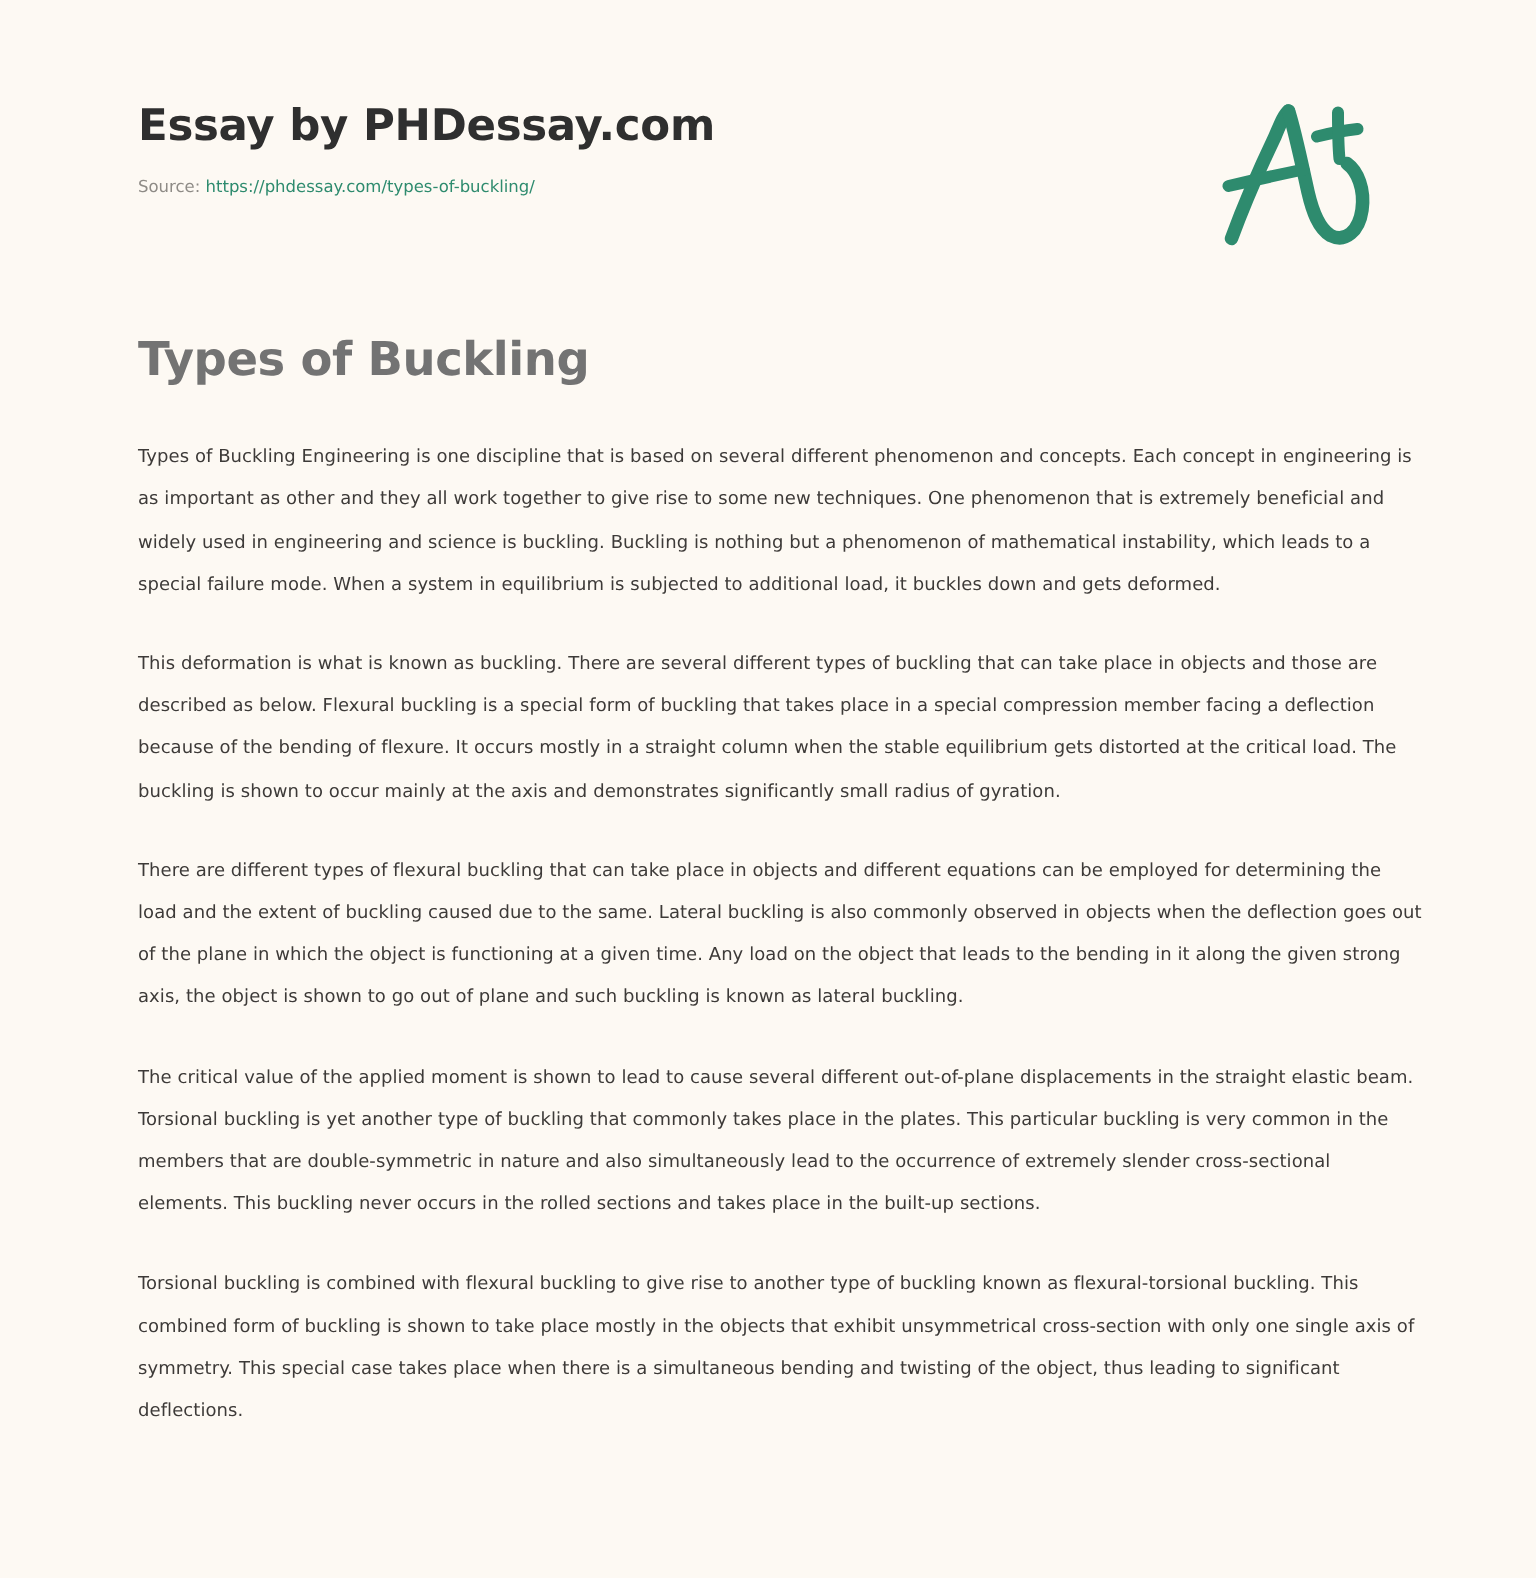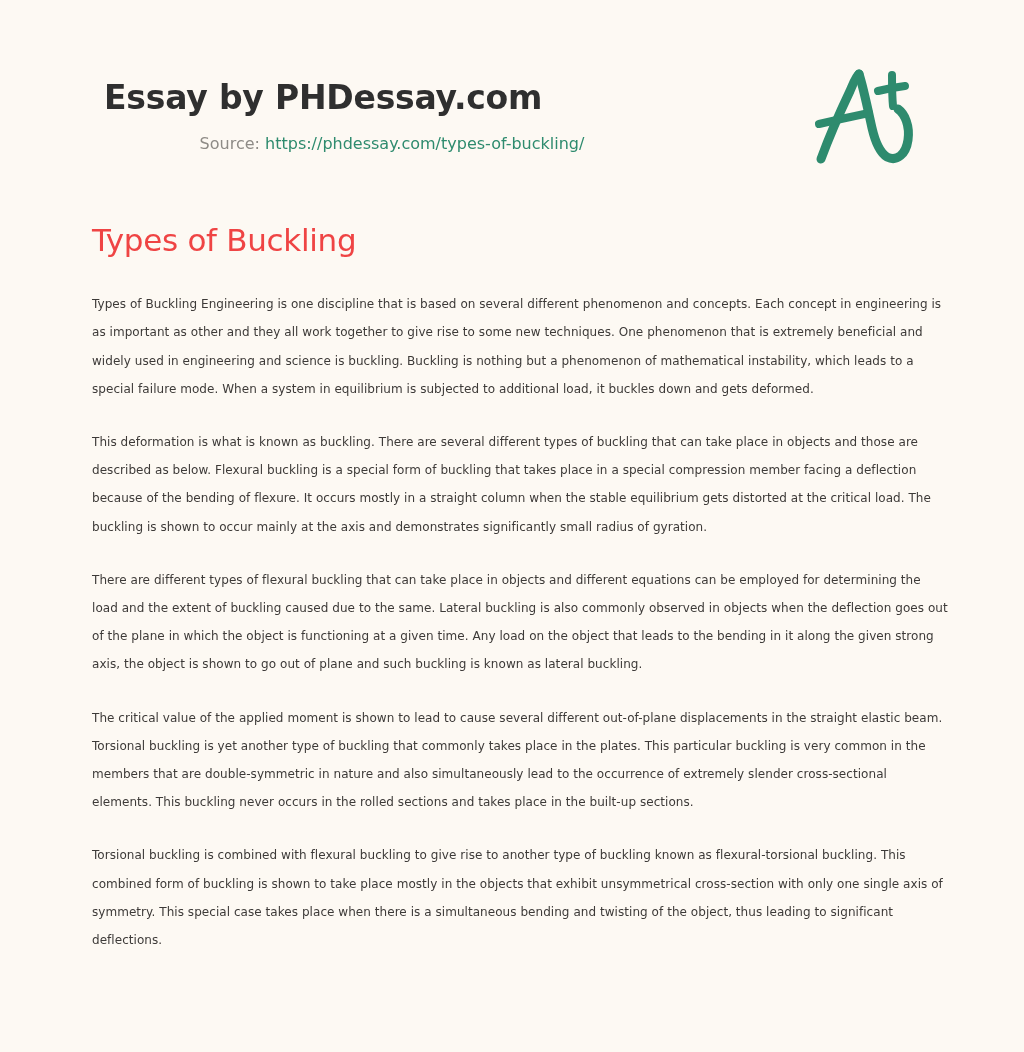--- a/index.html
+++ b/index.html
@@ -34,36 +34,35 @@
 
   .brand-block {
     position: absolute;
     left: 92px;
     top: 68px;
     width: 600px;
   }
 
   .brand-title {
     font-family: "DejaVu Sans", "Liberation Sans", sans-serif;
-    font-size: 33px;
+    font-size: 29px;
     font-weight: 700;
     color: #2f2f2f;
     letter-spacing: -0.2px;
     line-height: 1.1;
-    margin: 12px;
+    margin: 0;
     white-space: nowrap;
   }
 
   .source-line {
     margin-top: 18px;
-    font-size: 16px;
+    font-size: 11px;
     line-height: 1.2;
     color: #8e8b86;
     white-space: nowrap;
-    text-align: center;
   }
 
   .source-label {
     color: #8e8b86;
   }
 
   .source-url {
     color: #2e8b6e;
     text-decoration: none;
   }
@@ -86,22 +85,22 @@
   .article {
     position: absolute;
     left: 92px;
     top: 222px;
     width: 858px;
   }
 
   .article-title {
     margin: 0;
     font-size: 31px;
-    font-weight: 400;
-    color: #ef4444;
+    font-weight: 700;
+    color: #737373;
     line-height: 1.2;
     letter-spacing: -0.3px;
   }
 
   .article-body {
     margin-top: 31px;
   }
 
   .article-body p {
     margin: 0 0 25px 0;

